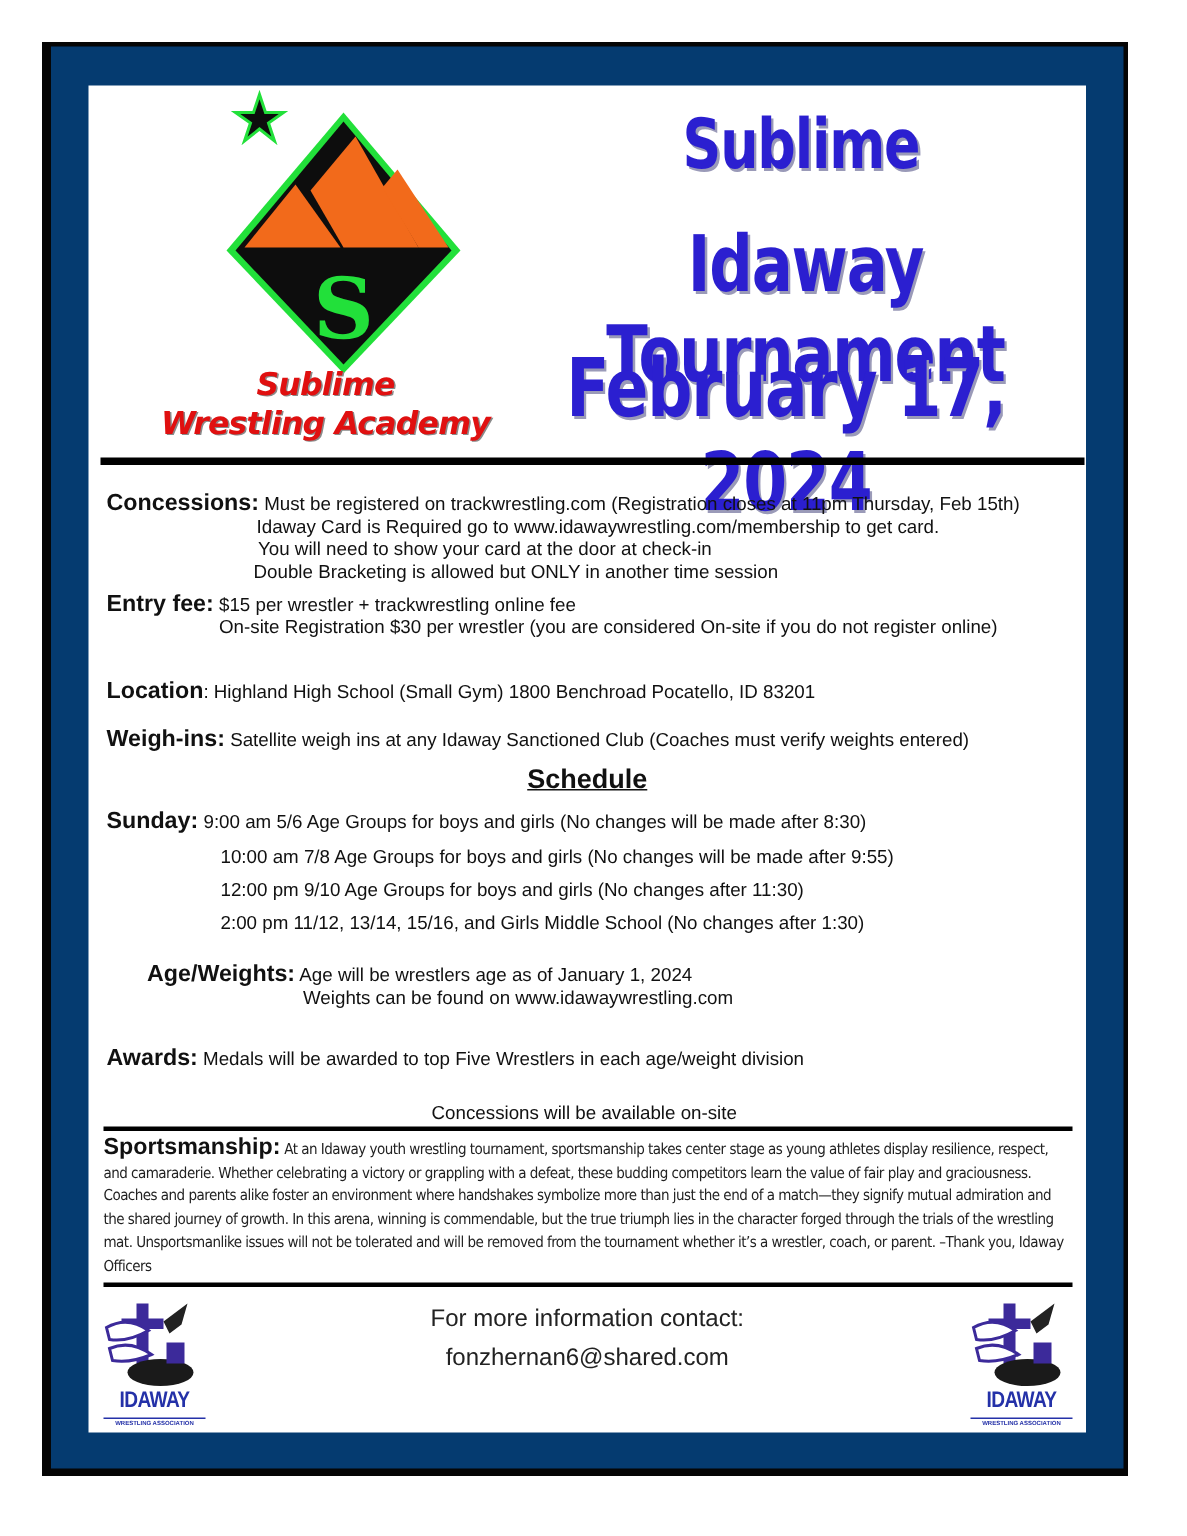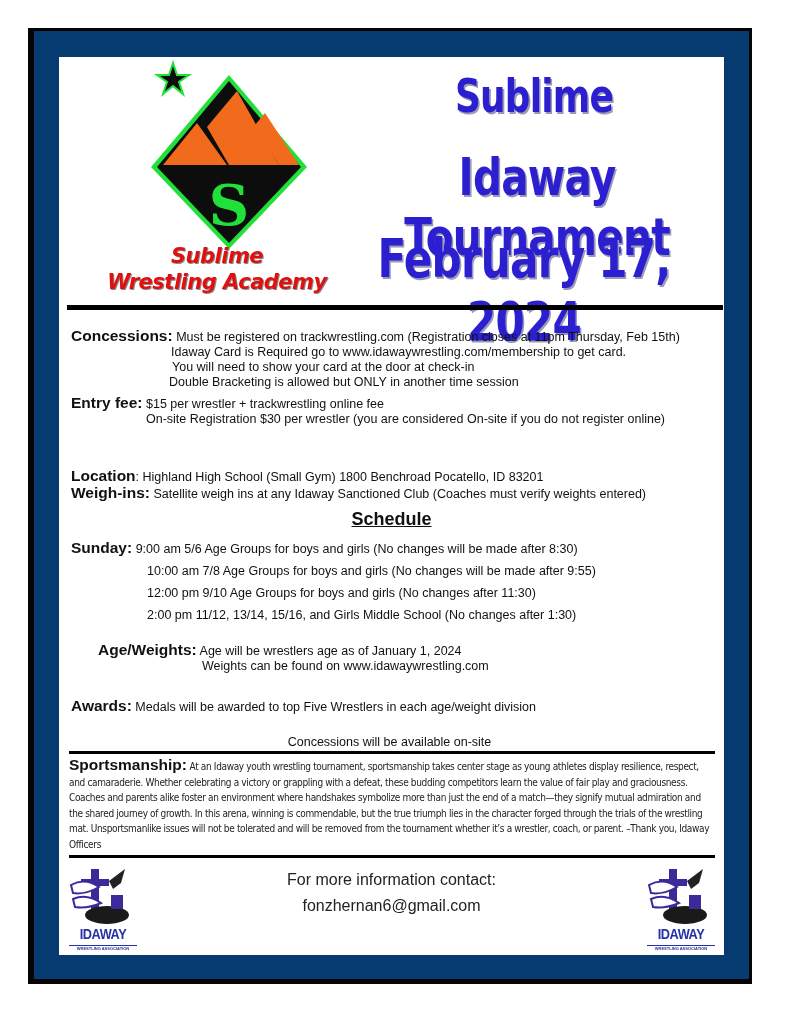--- a/index.html
+++ b/index.html
@@ -69,21 +69,21 @@
     <span class="indent" style="padding-left:101px;">You will need to show your card at the door at check-in</span>
     <span class="indent" style="padding-left:98px;">Double Bracketing is allowed but ONLY in another time session</span>
   </div>
 
   <div class="block" style="top:338px;">
     <span class="lbl">Entry fee:</span>
     <span>$15 per wrestler + trackwrestling online fee</span>
     <span class="indent" style="padding-left:75px;">On-site Registration $30 per wrestler (you are considered On-site if you do not register online)</span>
   </div>
 
-  <div class="block" style="top:411px;">
+  <div class="block" style="top:396px;">
     <span class="lbl">Location</span><span>: Highland High School (Small Gym) 1800 Benchroad Pocatello, ID 83201</span>
   </div>
 
   <div class="block" style="top:428px;">
     <span class="lbl">Weigh-ins:</span>
     <span>Satellite weigh ins at any Idaway Sanctioned Club (Coaches must verify weights entered)</span>
   </div>
 
   <div class="sched-title">Schedule</div>
   <div class="sched-row" style="left:12px; top:482px;">
@@ -136,14 +136,14 @@
       <path d="M8 34 Q22 28 36 38 Q22 44 10 42 Z" fill="#ffffff" stroke="#3c2a9a" stroke-width="2"></path>
       <path d="M44 16 L60 4 L56 18 L48 24 Z" fill="#222"></path>
       <ellipse cx="42" cy="50" rx="22" ry="9" fill="#1a1a1a"></ellipse>
       <rect x="46" y="30" width="12" height="14" fill="#3c2a9a"></rect>
     </svg>
     <div class="idaway-text" style="top:60px;">IDAWAY</div>
     <div class="idaway-sub">WRESTLING ASSOCIATION</div>
   </div>
 
   <div class="contact" style="top:814px;">For more information contact:</div>
-  <div class="contact" style="top:840px;">fonzhernan6@gmail.com</div>
+  <div class="contact" style="top:840px;">fonzhernan6@shared.com</div>
 </div>
 
 </body></html>

